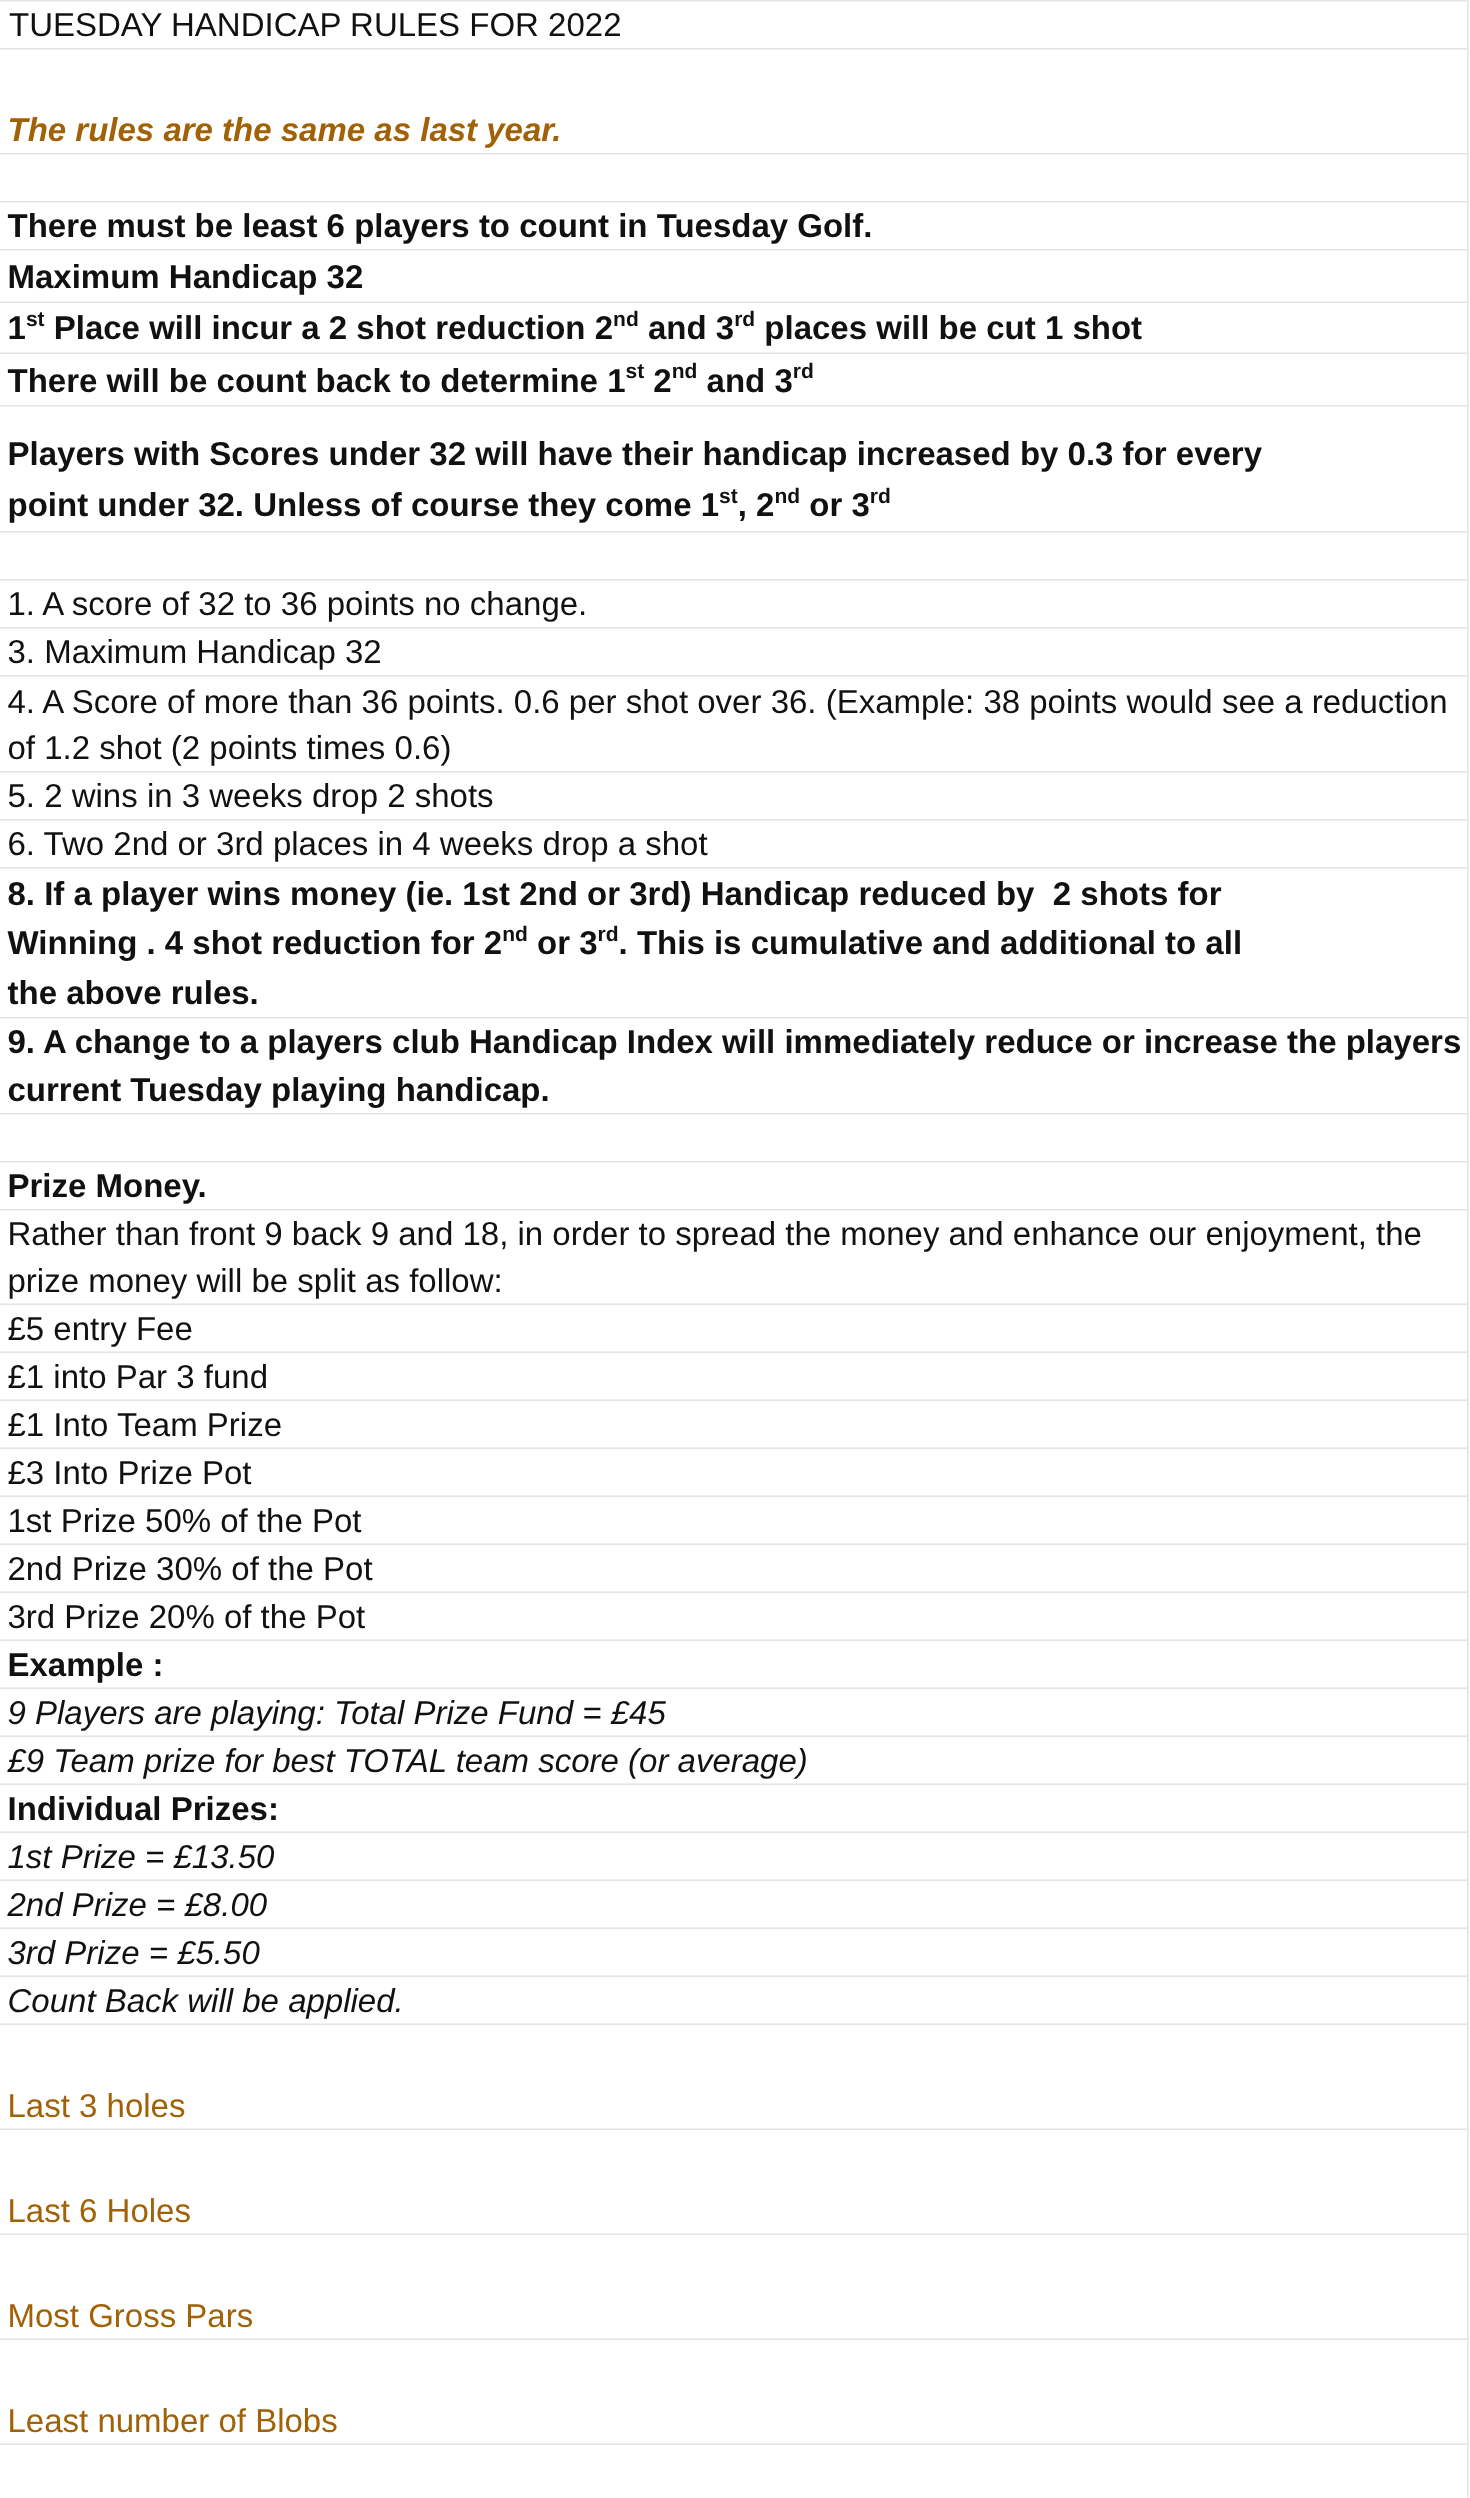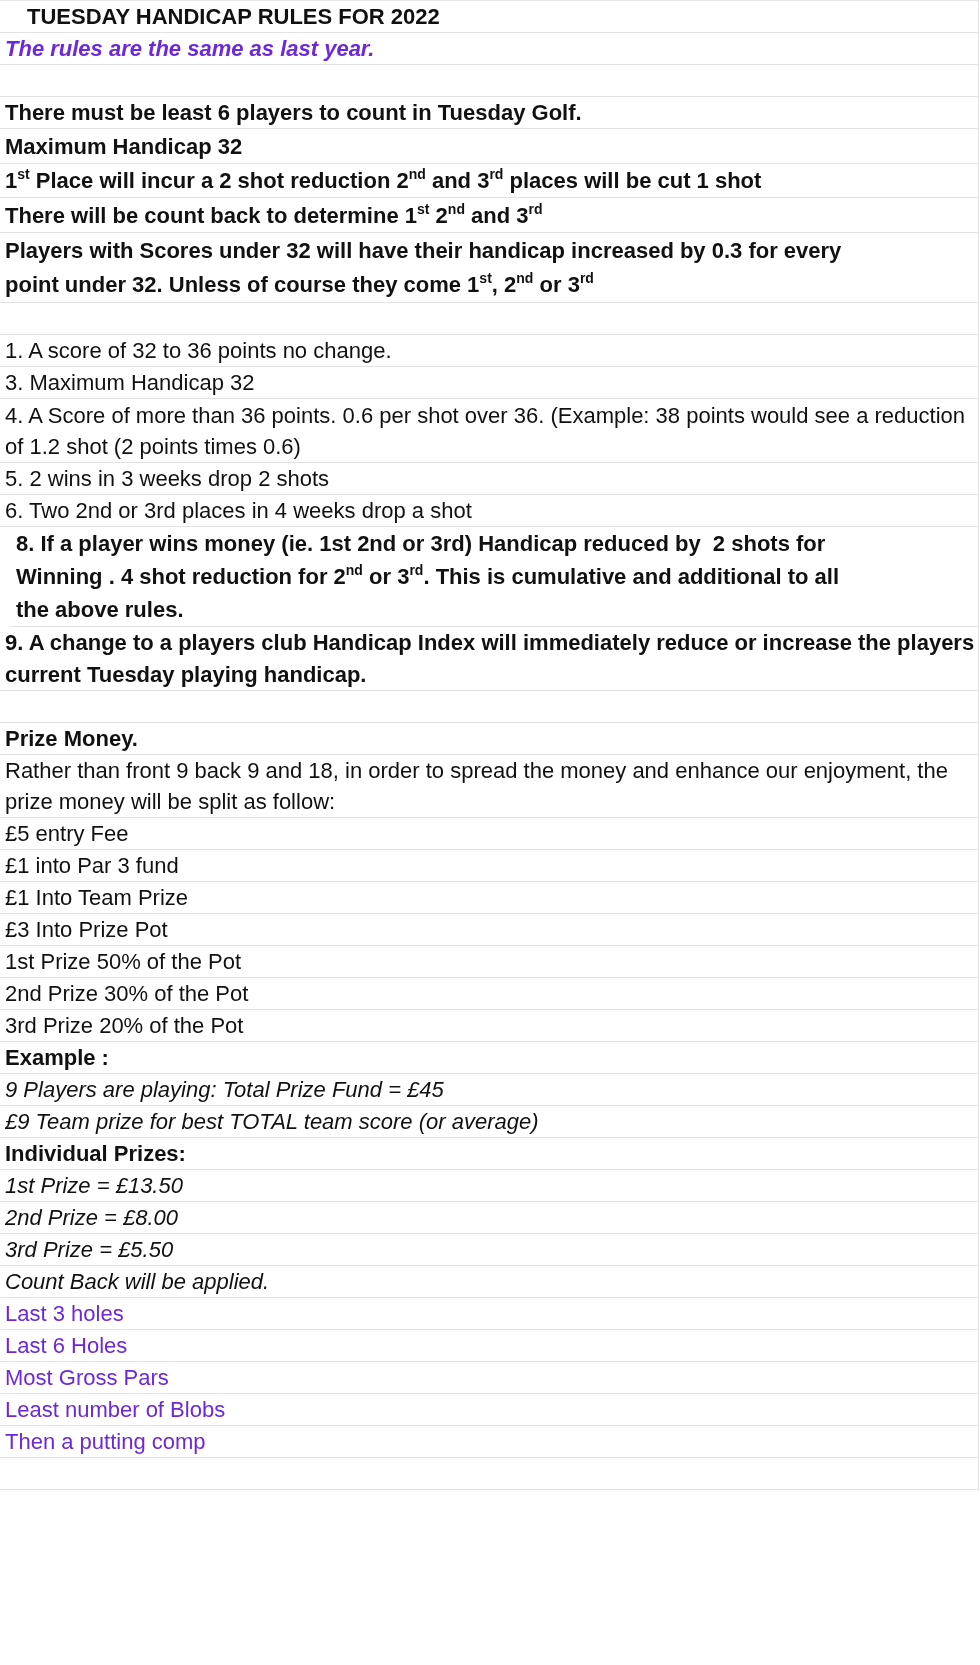--- a/index.html
+++ b/index.html
@@ -3,28 +3,28 @@
 <meta charset="utf-8">
 <style>
   html, body { margin: 0; padding: 0; background: #ffffff; }
   body { width: 980px; height: 1665px; overflow: hidden; font-family: "Liberation Sans", sans-serif; color: #111; }
   .sheet { position: relative; width: 978px; border-right: 1px solid #e2e2e2; border-top: 1px solid #e6e6e6; }
   .row { border-bottom: 1px solid #e2e2e2; padding: 0 0 0 5px; box-sizing: border-box; font-size: 22px; line-height: 31px; display: flex; align-items: center; white-space: pre-wrap; }
   .row > span { display: block; }
   .h32 { height: 32px; }
   .h34 { height: 34px; }
   .h35 { height: 35px; }
-  .h70 { height: 70px; line-height: 34px; }
+  .h70 { height: 70px; line-height: 34px; margin-top: 14px; }
   .h63 { height: 63px; line-height: 31px; }
   .h64 { height: 64px; line-height: 31px; }
-  .h100 { height: 100px; line-height: 33px; margin-left: 11px; }
+  .h100 { height: 100px; line-height: 33px; }
   .bold { font-weight: bold; }
   .ital { font-style: italic; }
-  .red { color: #6d28d9; }
-  .title { padding-left: 27px; font-weight: bold; font-size: 22px; }
+  .red { color: #a16207; margin-top: 38px; }
+  .title { padding-left: 6px; font-weight: normal; font-size: 22px; }
   sup { font-size: 14px; line-height: 0; vertical-align: 9px; }
   .bold sup { font-weight: bold; }
 </style>
 </head>
 <body>
 
 <div class="sheet">
 
   <div class="row h32 title"><span>TUESDAY HANDICAP RULES FOR 2022</span></div>
 

